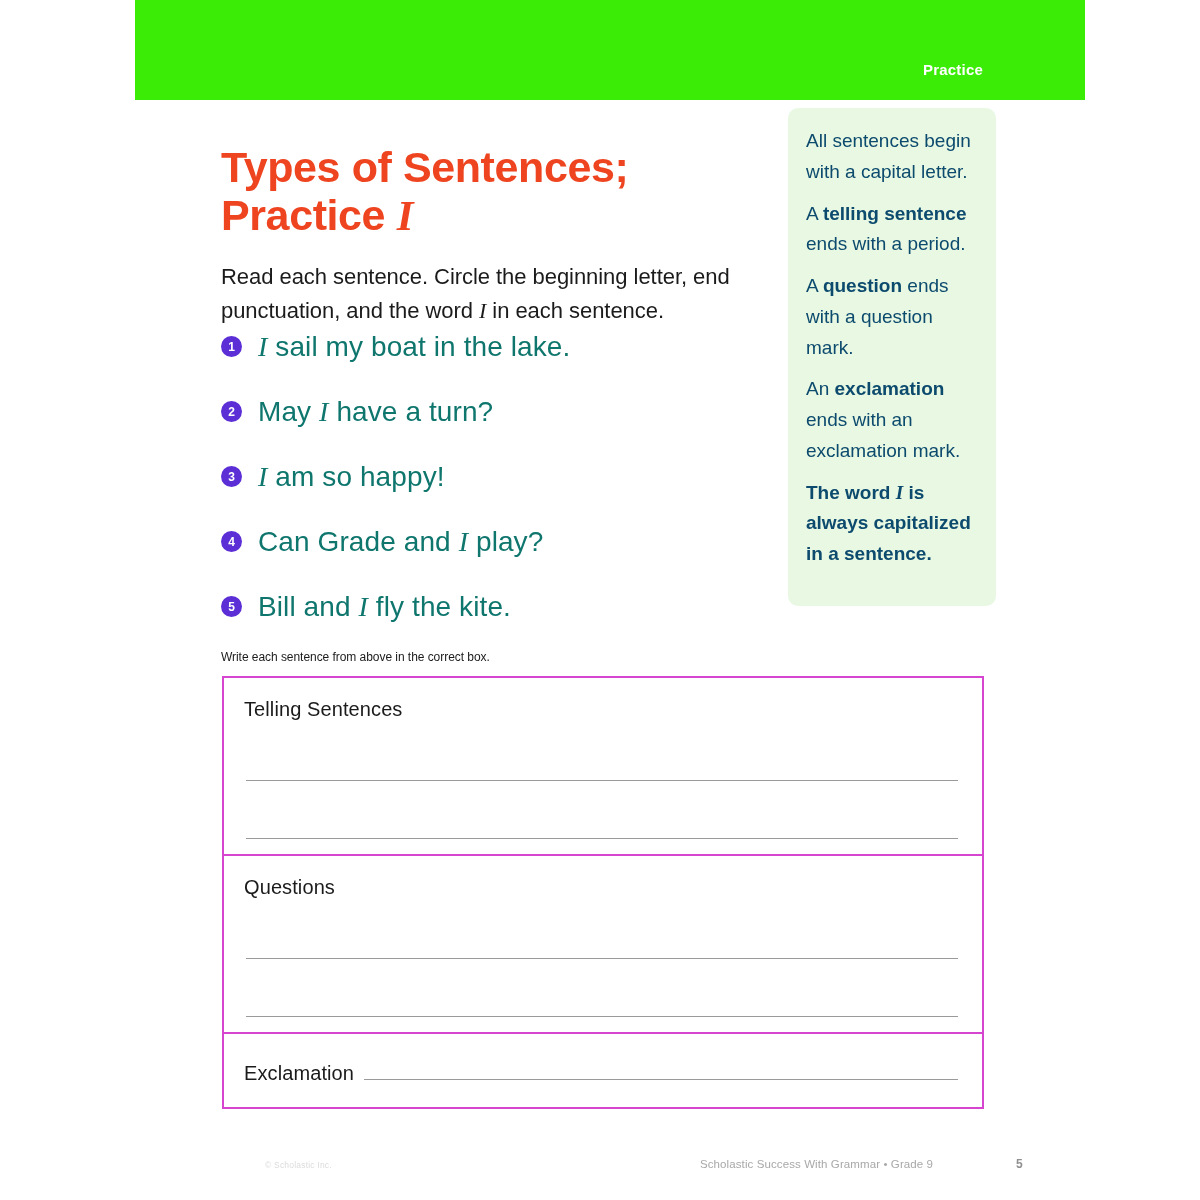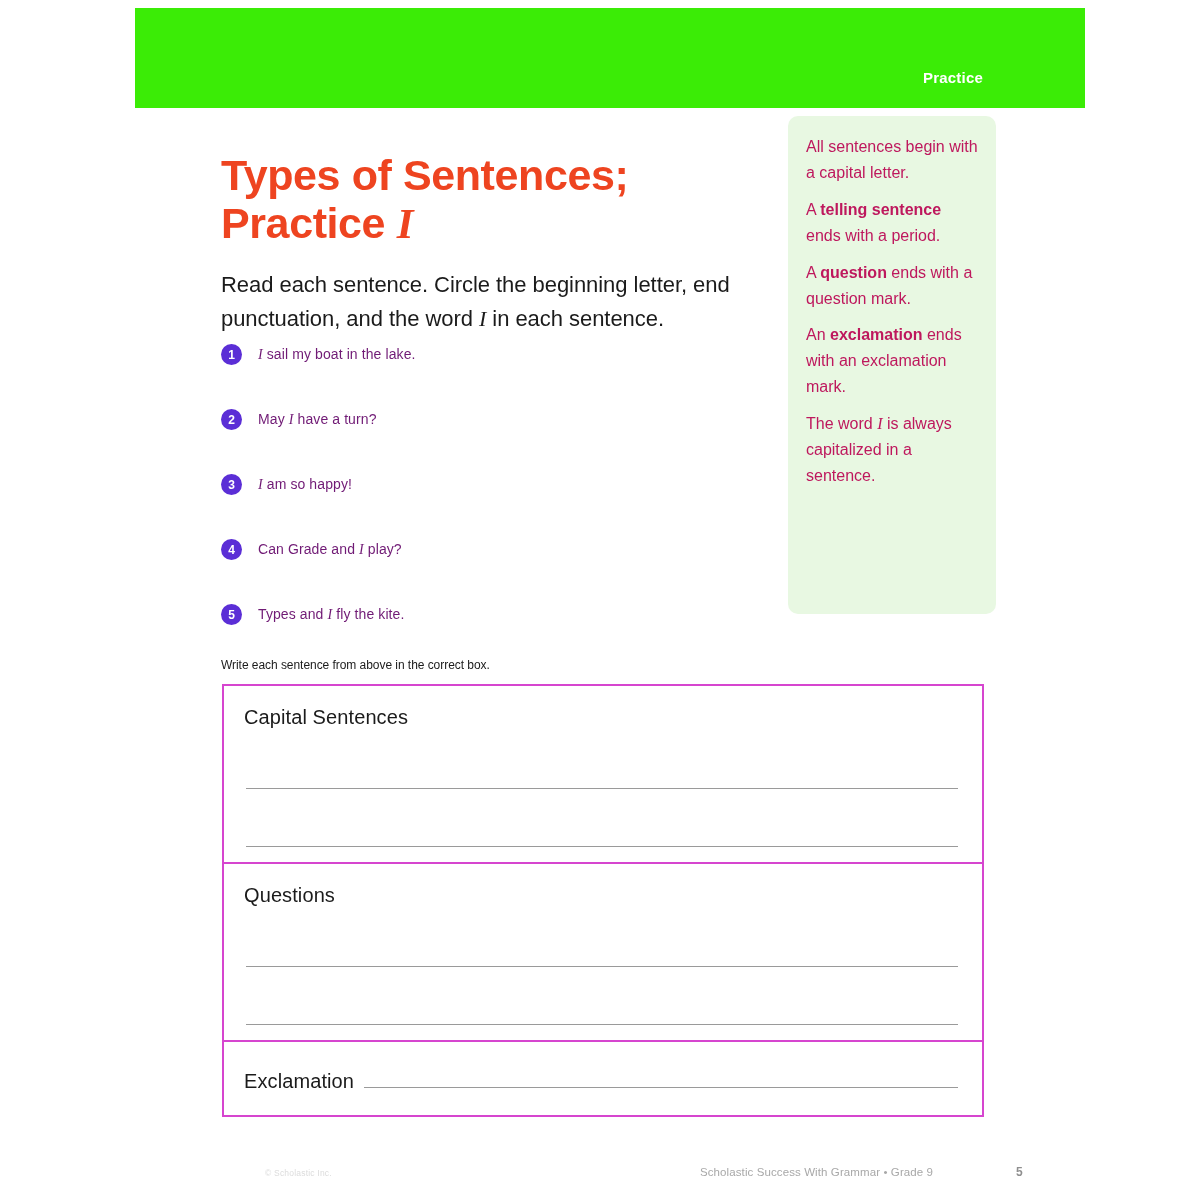--- a/index.html
+++ b/index.html
@@ -10,21 +10,21 @@
     width: 1200px;
     height: 1200px;
     background: #ffffff;
     font-family: "Liberation Sans", sans-serif;
     overflow: hidden;
     position: relative;
   }
 
   .page {
     position: absolute;
-    left: 0; top: 8px;
+    left: 0; top: 0;
     width: 1200px;
     height: 856px;
     background: #ffffff;
   }
 
   
   .header-band {
     position: absolute;
     left: 135px;
     top: 0;
@@ -99,48 +99,48 @@
     color: #ffffff;
     font-size: 12px;
     font-weight: bold;
     display: flex;
     align-items: center;
     justify-content: center;
     margin-right: 16px;
     line-height: 1;
   }
   .sentence-text {
-    color: #701a75;
-    font-size: 14px;
+    color: #0f766e;
+    font-size: 28px;
     letter-spacing: 0.1px;
   }
   .sentence-text .cap-i {
     font-style: italic;
     font-family: "Liberation Serif", serif;
   }
 
   
   .tipbox {
     position: absolute;
     left: 788px;
     top: 108px;
     width: 208px;
     height: 498px;
     background: #e8f8e2;
     border-radius: 10px;
     box-sizing: border-box;
     padding: 18px 18px 14px 18px;
   }
   .tip-para {
-    color: #be185d;
-    font-size: 16px;
+    color: #0c4a6e;
+    font-size: 19px;
     line-height: 1.62;
     margin: 0 0 11px 0;
   }
-  .tip-para:last-child { margin-bottom: 16px; }
+  .tip-para:last-child { margin-bottom: 16px; font-weight: bold; }
   .tip-para b { font-weight: bold; }
   .tip-para .cap-i {
     font-style: italic;
     font-family: "Liberation Serif", serif;
   }
 
   
   .directions2 {
     position: absolute;
     left: 221px;
@@ -263,21 +263,21 @@
       <span class="sentence-text"><span></span><span class="cap-i">I</span><span> am so happy!</span></span>
     </div>
 
     <div class="sentence-row">
       <span class="num-badge">4</span>
       <span class="sentence-text"><span>Can Grade and </span><span class="cap-i">I</span><span> play?</span></span>
     </div>
 
     <div class="sentence-row">
       <span class="num-badge">5</span>
-      <span class="sentence-text"><span>Types and </span><span class="cap-i">I</span><span> fly the kite.</span></span>
+      <span class="sentence-text"><span>Bill and </span><span class="cap-i">I</span><span> fly the kite.</span></span>
     </div>
 
   </div>
 
   <aside class="tipbox">
     <p class="tip-para">All sentences begin with a capital letter.</p>
 
     <p class="tip-para"><span>A </span><b>telling sentence</b><span> ends with a period.</span></p>
 
     <p class="tip-para"><span>A </span><b>question</b><span> ends with a question mark.</span></p>
@@ -286,21 +286,21 @@
 
 
     <p class="tip-para"><span>The word </span><span class="cap-i">I</span><span> is always capitalized in a sentence.</span></p>
   </aside>
 
   <p class="directions2">Write each sentence from above in the correct box.</p>
 
   <div class="answer-grid">
 
     <div class="answer-cell cell-tall">
-      <div class="cell-label">Capital Sentences</div>
+      <div class="cell-label">Telling Sentences</div>
       <div class="write-line line-a"></div>
       <div class="write-line line-b"></div>
     </div>
 
     <div class="answer-cell cell-tall">
       <div class="cell-label">Questions</div>
       <div class="write-line line-a"></div>
       <div class="write-line line-b"></div>
     </div>
 

